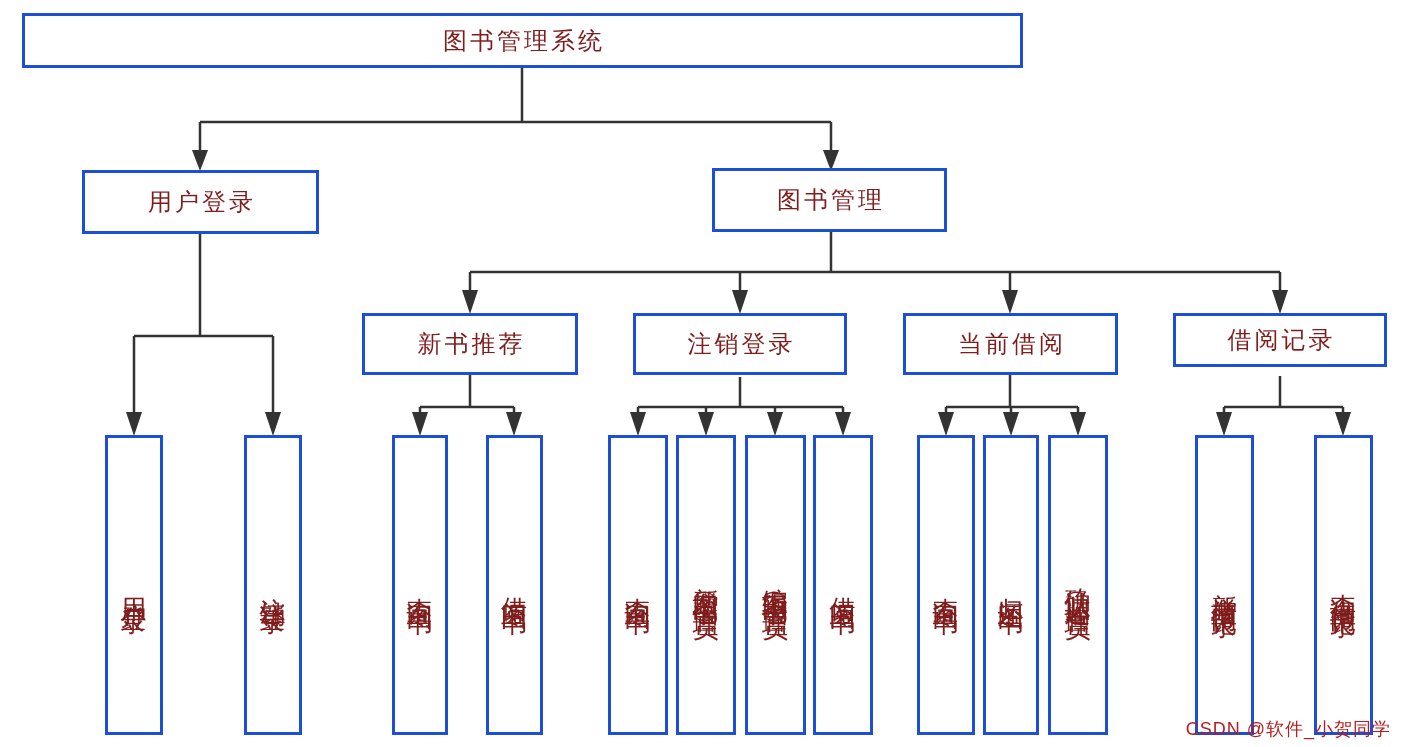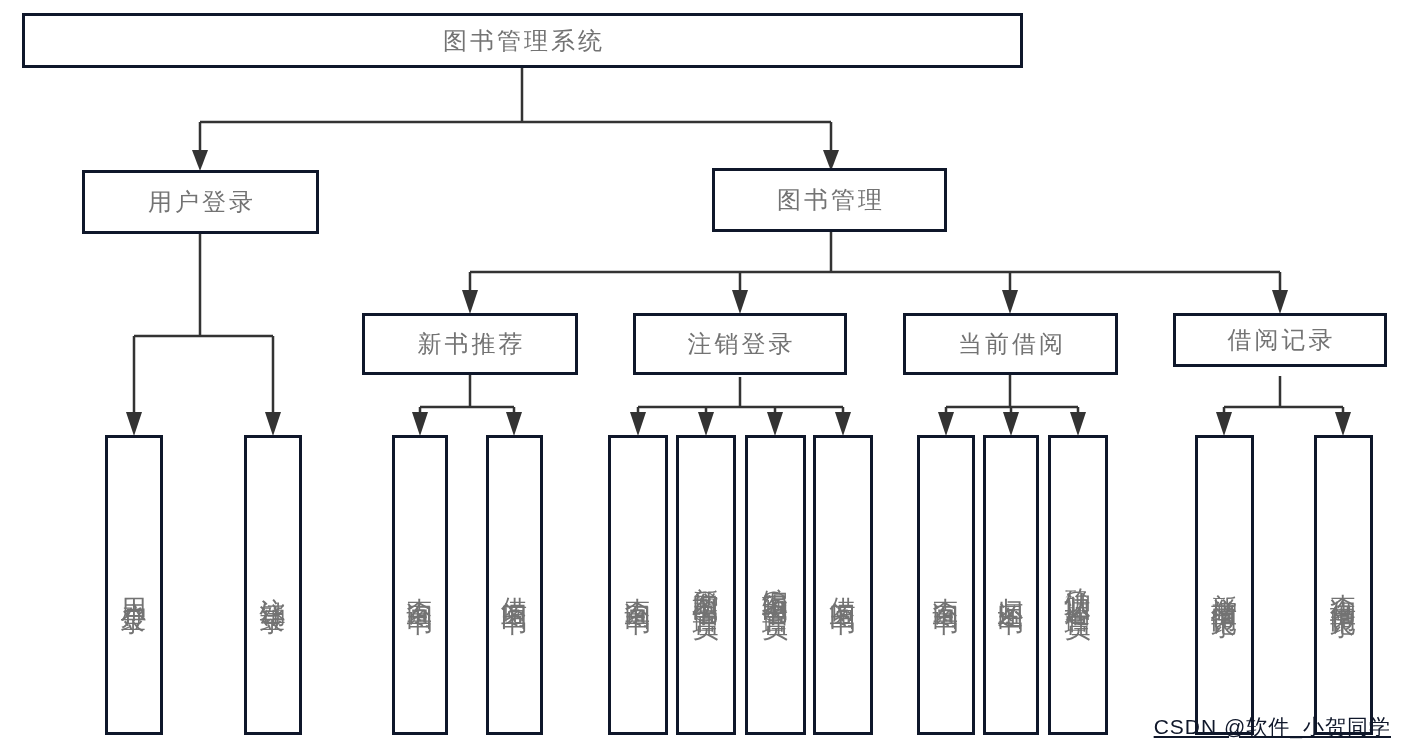--- a/index.html
+++ b/index.html
@@ -17,51 +17,50 @@
   }
   #connectors {
     position: absolute;
     left: 0;
     top: 0;
     z-index: 0;
   }
   .box {
     position: absolute;
     box-sizing: border-box;
-    border: 3px solid #0f172a;
+    border: 3px solid #1d4ed8;
     background: #ffffff;
     display: flex;
     align-items: center;
     justify-content: center;
-    color: #737373;
+    color: #7f1d1d;
     z-index: 1;
   }
   .box.h {
     font-size: 24px;
     letter-spacing: 3px;
     text-indent: 3px;
     white-space: nowrap;
   }
   .box.v {
     writing-mode: vertical-rl;
     text-orientation: mixed;
     font-size: 26px;
     letter-spacing: 4px;
     line-height: 1;
   }
   #watermark {
     position: absolute;
     right: 14px;
     bottom: 6px;
-    font-size: 21px;
-    color: #0f172a;
+    font-size: 18px;
+    color: #b91c1c;
     letter-spacing: 1px;
     z-index: 2;
     white-space: nowrap;
-    text-decoration: underline;
   }
 </style>
 </head>
 <body>
 
 <div id="canvas">
 
   <svg id="connectors" width="1405" height="747" viewBox="0 0 1405 747">
     <g stroke="#333333" stroke-width="2.5" fill="none">
 

